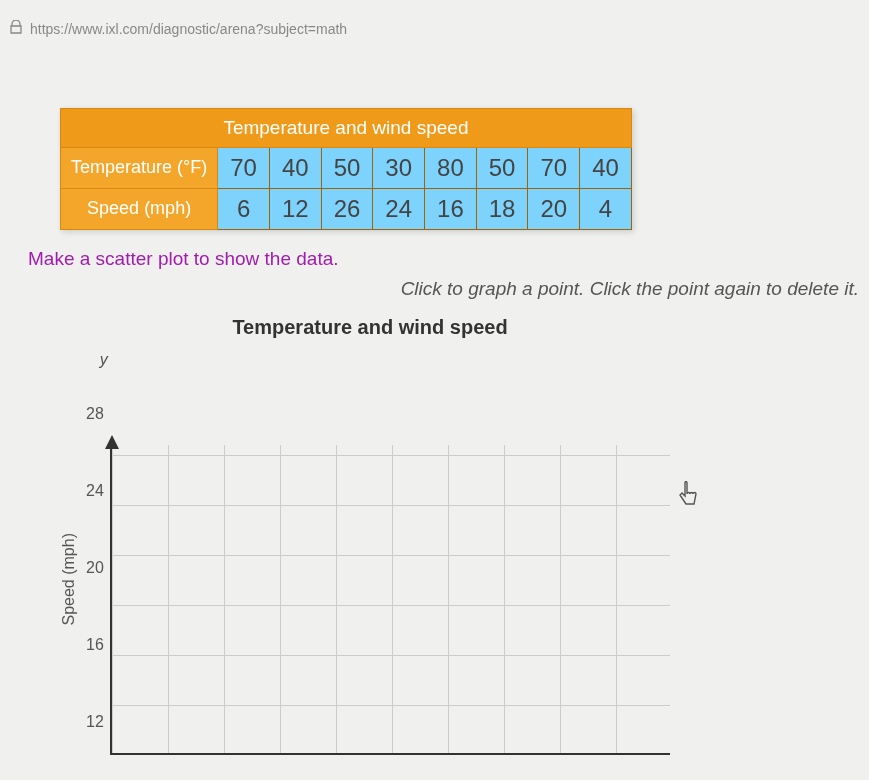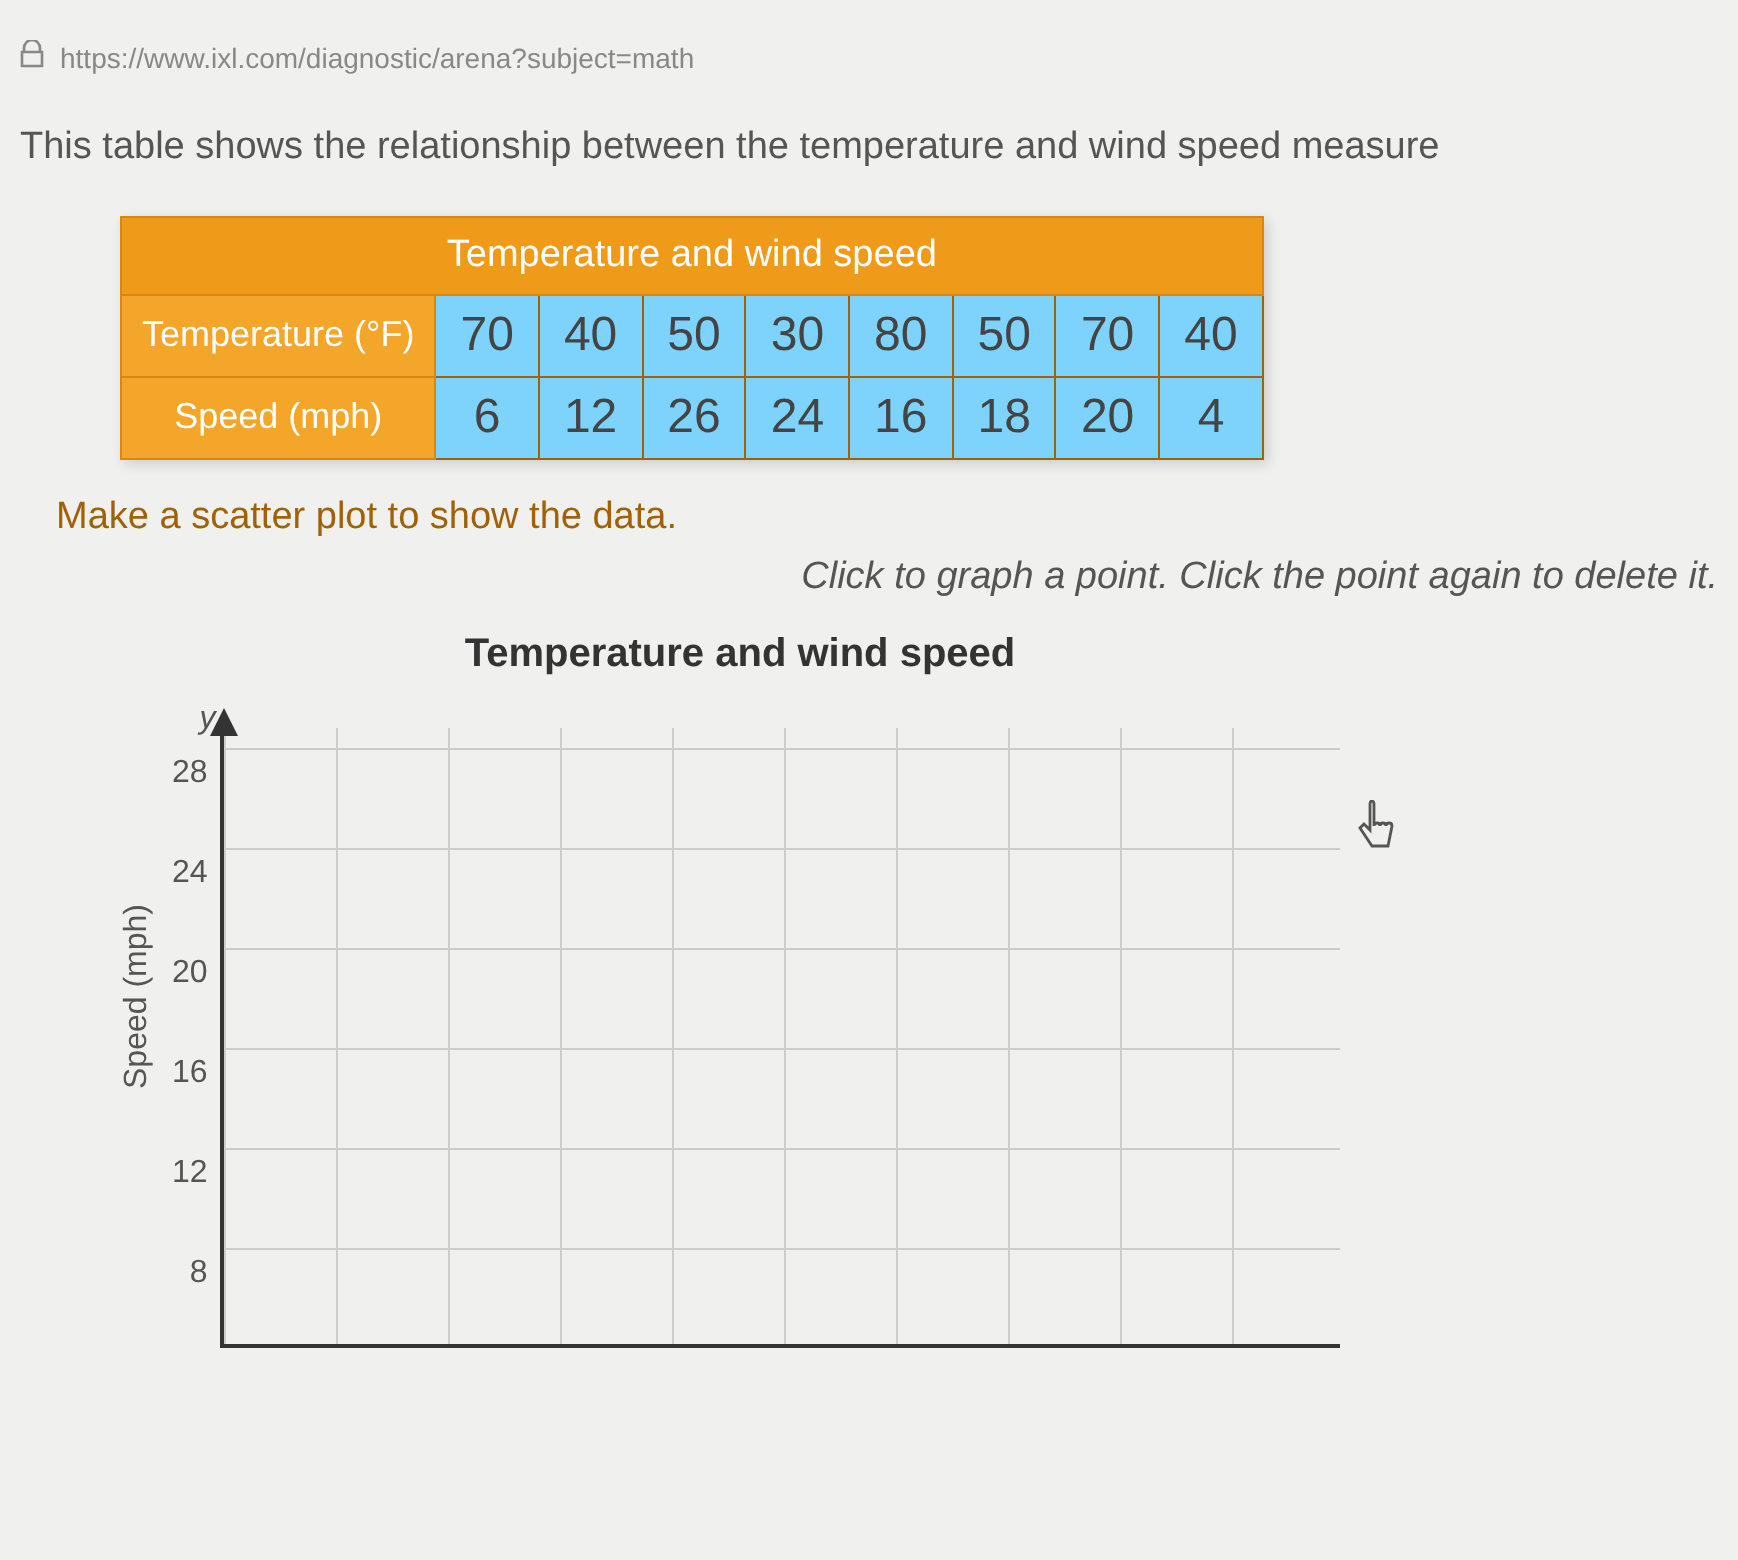--- a/index.html
+++ b/index.html
@@ -54,21 +54,21 @@
       border: 1px solid #a16207;
       text-align: center;
       font-size: 24px;
       color: #444;
       padding: 6px 12px;
       min-width: 44px;
     }
     .instruction1 {
       margin: 18px 10px 8px 28px;
       font-size: 19px;
-      color: #a16207;
+      color: #a21caf;
     }
     .instruction2 {
       margin: 8px 10px 16px 24px;
       font-size: 19px;
       font-style: italic;
       color: #555;
       text-align: right;
     }
     .chart-wrap {
       margin-left: 60px;
@@ -94,21 +94,21 @@
       padding-top: 40px;
     }
     .y-ticks {
       display: flex;
       flex-direction: column;
       align-items: flex-end;
       font-size: 16px;
       color: #555;
       padding-right: 6px;
     }
-    .y-tick { height: 50px; line-height: 0; display:flex; align-items:flex-start;}
+    .y-tick { height: 50px; line-height: 0; display:flex; align-items:flex-start;margin-top:27px;}
     .y-letter { font-style: italic; font-size:16px; color:#555; margin-bottom: 18px; text-align:right; padding-right:2px;}
     .grid-area {
       position: relative;
     }
     .grid {
       width: 560px;
       height: 310px;
       border-left: 2px solid #333;
       border-bottom: 2px solid #333;
       position: relative;
@@ -142,21 +142,21 @@
 <div class="url-bar">
   <span class="lock-icon">
     <svg width="12" height="14" viewBox="0 0 12 14">
         <path fill="none" stroke="#888" stroke-width="1.3" d="M2 6V4a4 4 0 0 1 8 0v2M1 6h10v7H1z"></path>
       </svg>
   </span>
   <span>https://www.ixl.com/diagnostic/arena?subject=math</span>
 </div>
 
 <div class="intro">
-  <span>This table shows the relationship between the temperature and wind speed measure</span><br>
+  <br>
 </div>
 
 <table class="data-table">
   <tbody>
       <tr>
         <th class="title-cell" colspan="9">Temperature and wind speed</th>
       </tr>
   <tr>
     <th class="row-header">Temperature (°F)</th>
     <td>70</td>

